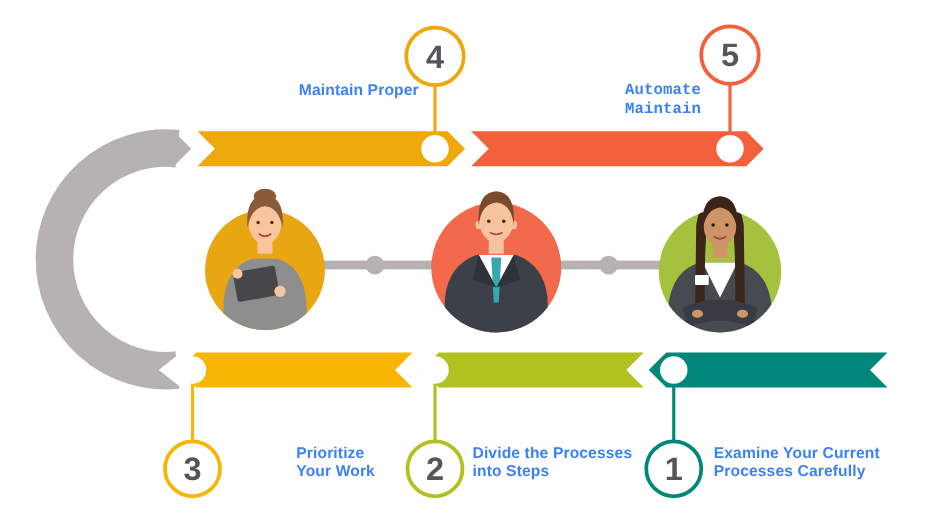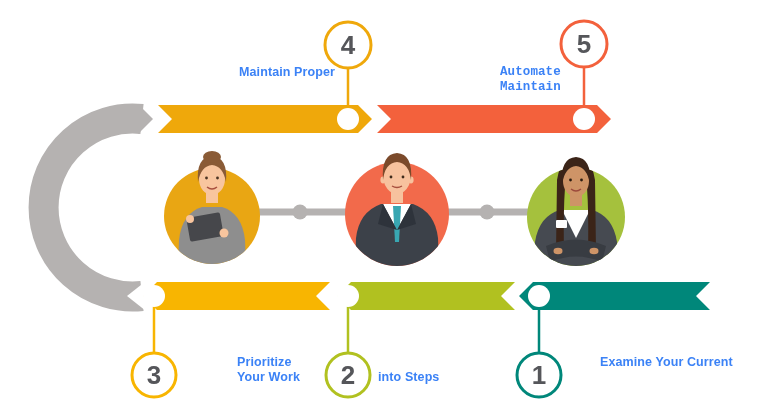--- a/index.html
+++ b/index.html
@@ -144,20 +144,21 @@
   </div>
   <div class="step-label" style="left:500px; top:65px;font-family:Liberation Mono, monospace;">
     <span>Automate</span><br>
     <span>Maintain</span>
   </div>
   <div class="step-label" style="left:190px; top:355px;margin-left:47px;">
     <span>Prioritize</span><br>
     <span>Your Work</span>
   </div>
   <div class="step-label" style="left:378px; top:355px;">
-    <br>
+    <span>Divide the Processes</span><br>
     <span>into Steps</span>
   </div>
-  <div class="step-label" style="left:600px; top:355px;">
+  <div class="step-label" style="left:571px; top:355px;">
     <span>Examine Your Current</span><br>
+    <span>Processes Carefully</span>
   </div>
 
 </div>
 
 </body></html>

